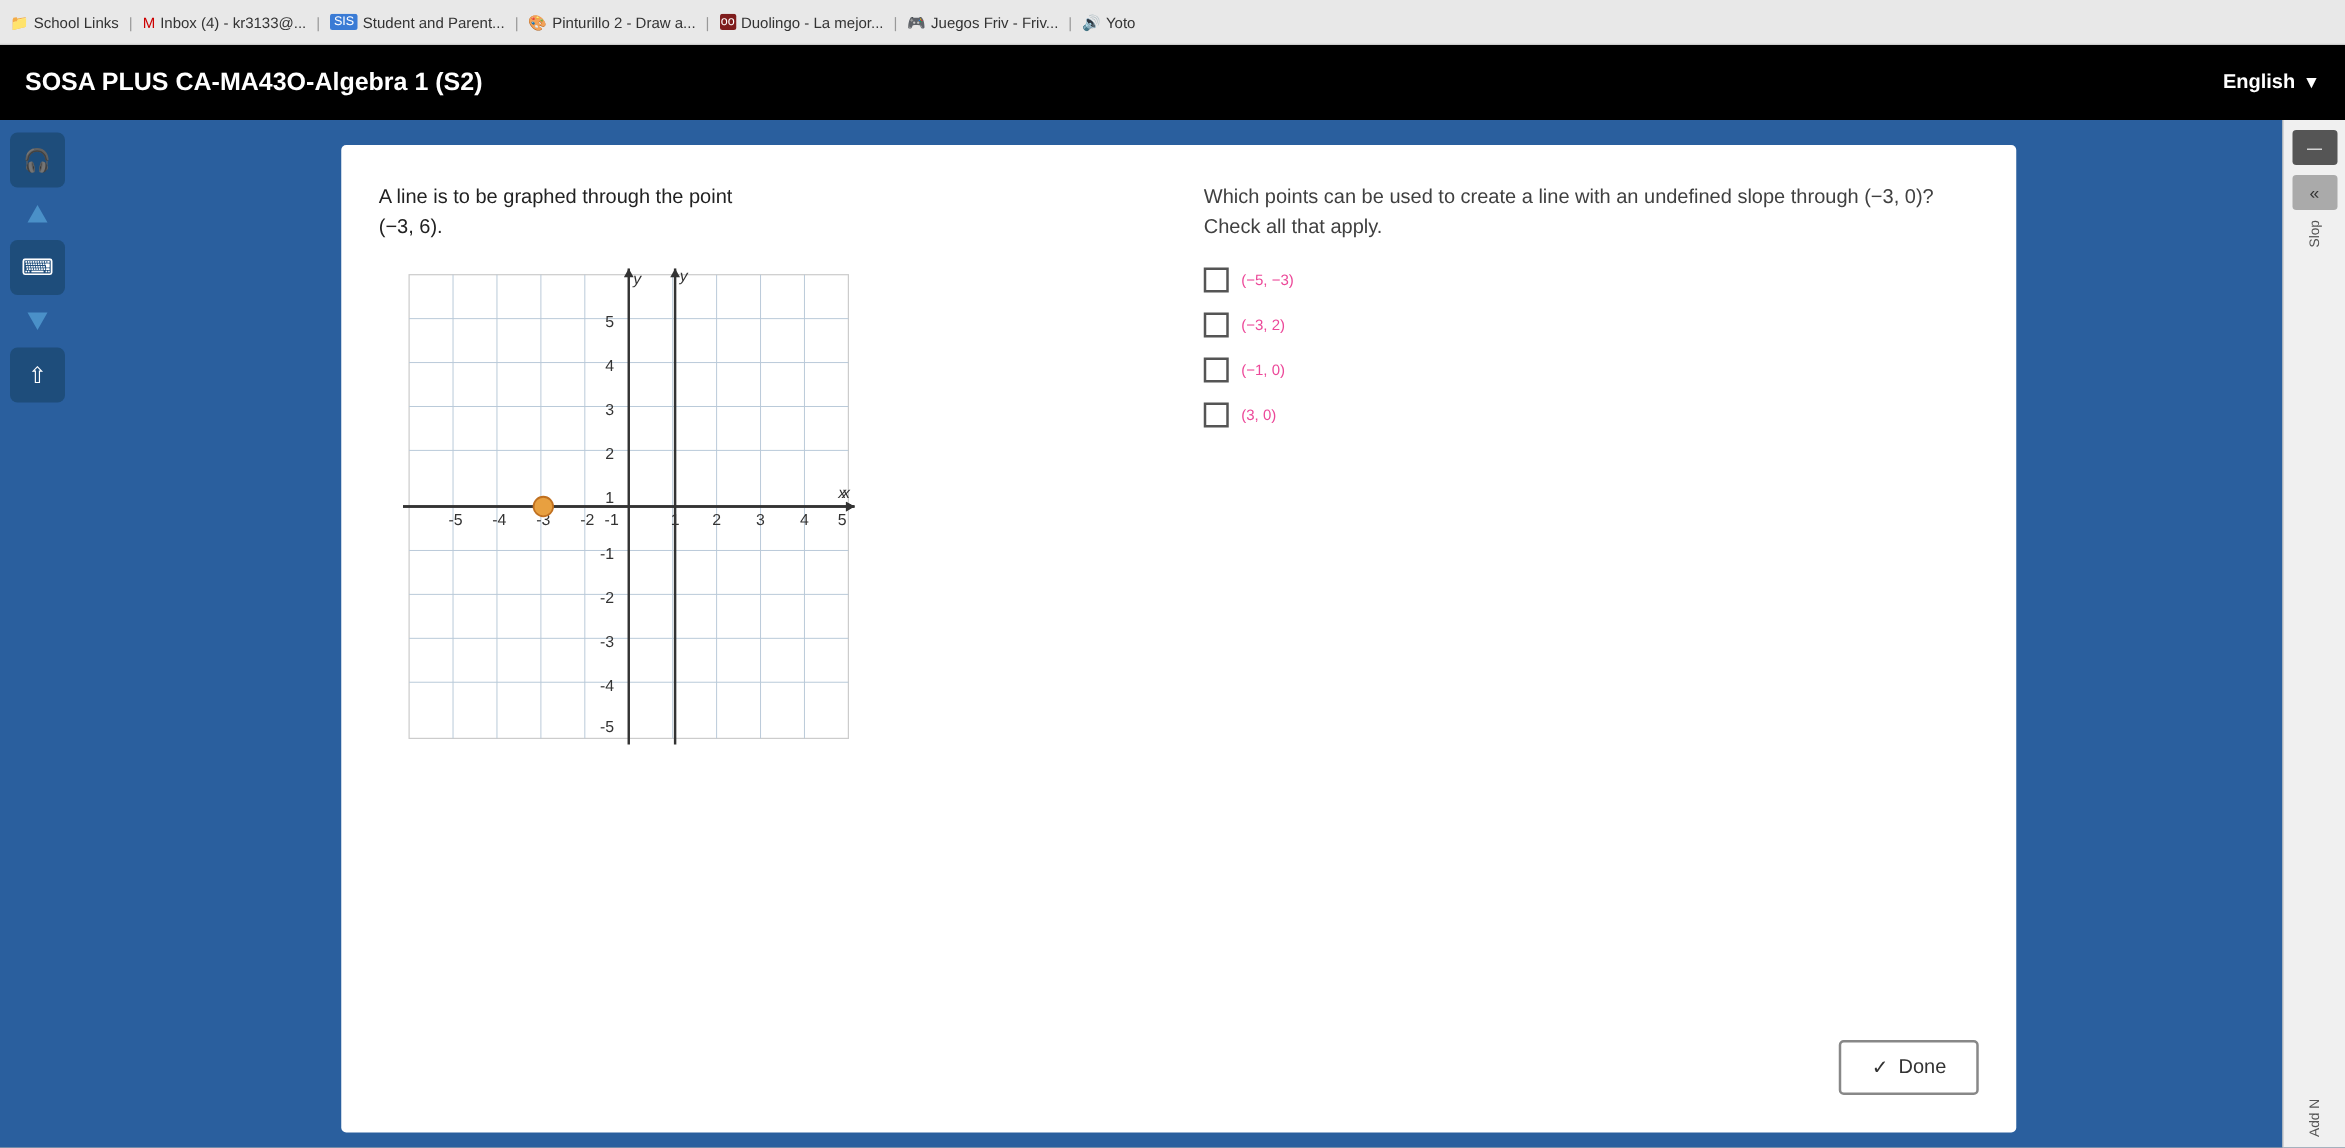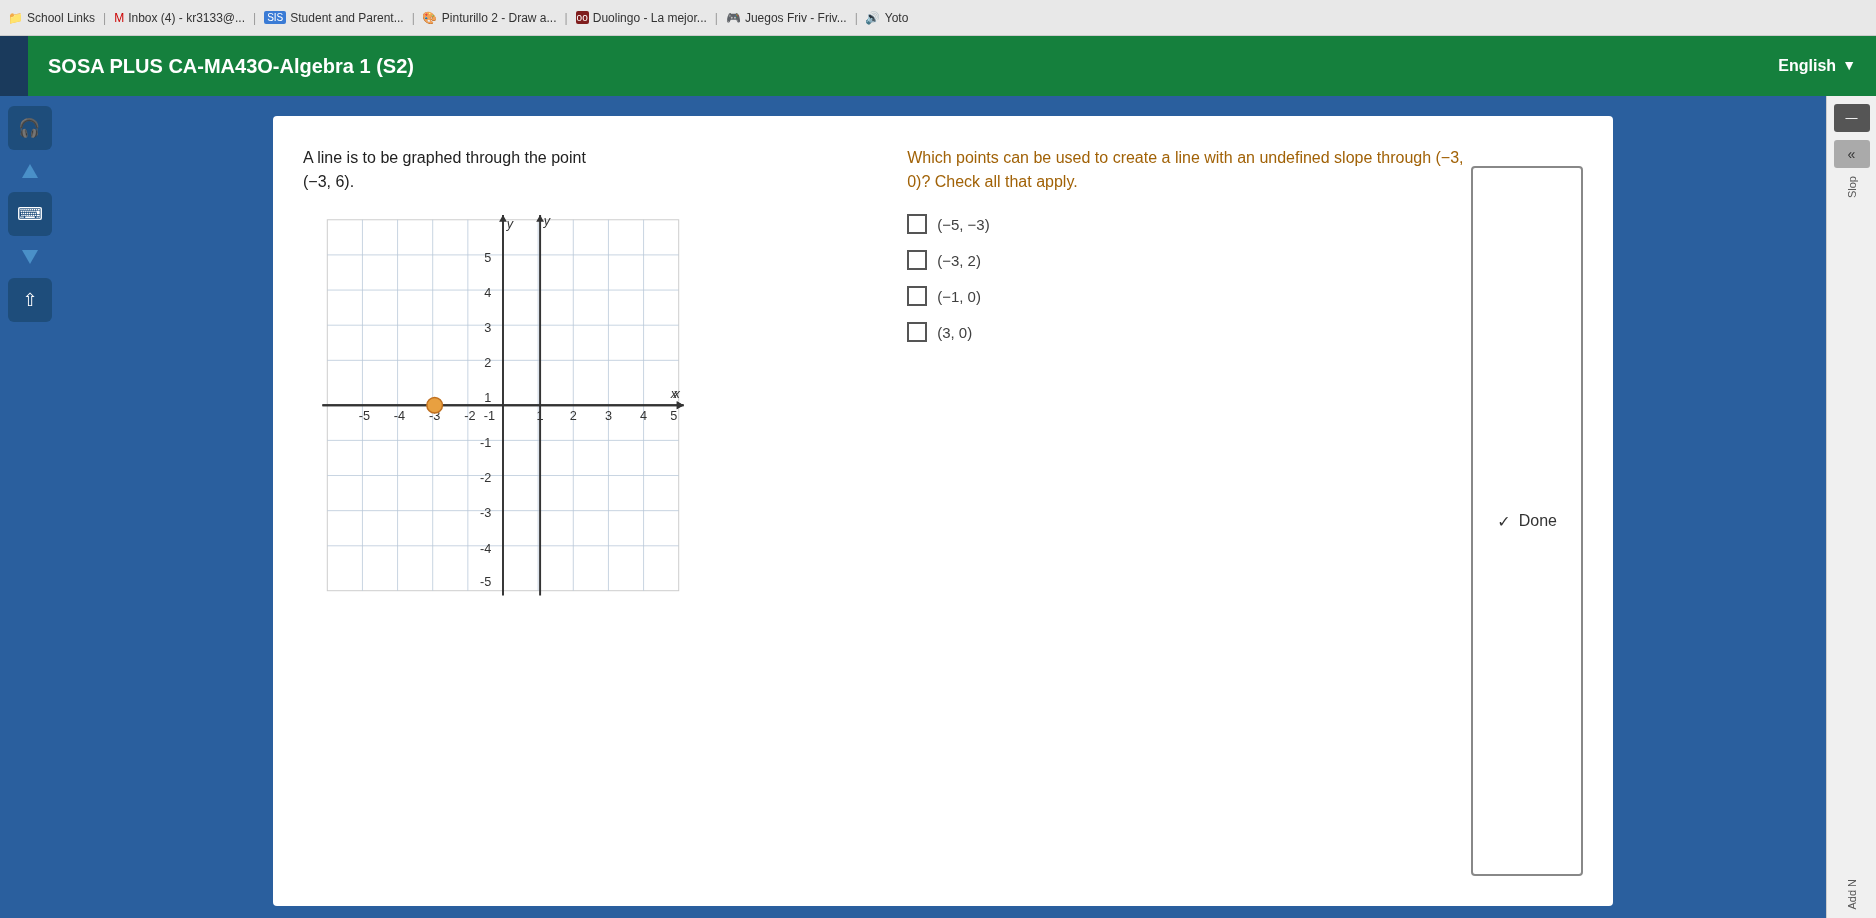--- a/index.html
+++ b/index.html
@@ -30,27 +30,26 @@
       white-space: nowrap;
       overflow: hidden;
     }
     .tab-divider {
       color: #999;
       padding: 0 2px;
     }
 
     
     .app-header {
-      background: #15803d;
+      background: #000000;
       height: 60px;
       display: flex;
       align-items: center;
       justify-content: space-between;
       padding: 0 20px;
-      margin-left: 28px;
     }
     .app-header-title {
       color: white;
       font-size: 20px;
       font-weight: bold;
     }
     .language-selector {
       display: flex;
       gap: 6px;
       color: white;
@@ -116,20 +115,21 @@
 
     
     .white-card {
       background: white;
       border-radius: 4px;
       padding: 30px;
       width: 1340px;
       min-height: 790px;
       position: relative;
       display: flex;
+      flex-direction: column;
     }
 
     .card-body {
       display: flex;
       gap: 40px;
       flex: 1;
     }
 
     
     .left-section {
@@ -148,36 +148,36 @@
       height: 400px;
       position: relative;
     }
 
     
     .right-section {
       flex: 1;
     }
     .question-text {
       font-size: 16px;
-      color: #a16207;
+      color: #404040;
       margin-bottom: 20px;
       line-height: 1.5;
     }
 
     .checkbox-list {
       display: flex;
       flex-direction: column;
       gap: 16px;
     }
     .checkbox-item {
       display: flex;
       align-items: center;
       gap: 10px;
-      font-size: 15px;
-      color: #404040;
+      font-size: 12px;
+      color: #ec4899;
       cursor: pointer;
     }
     .checkbox-box {
       width: 20px;
       height: 20px;
       border: 2px solid #555;
       background: white;
       flex-shrink: 0;
     }
 

